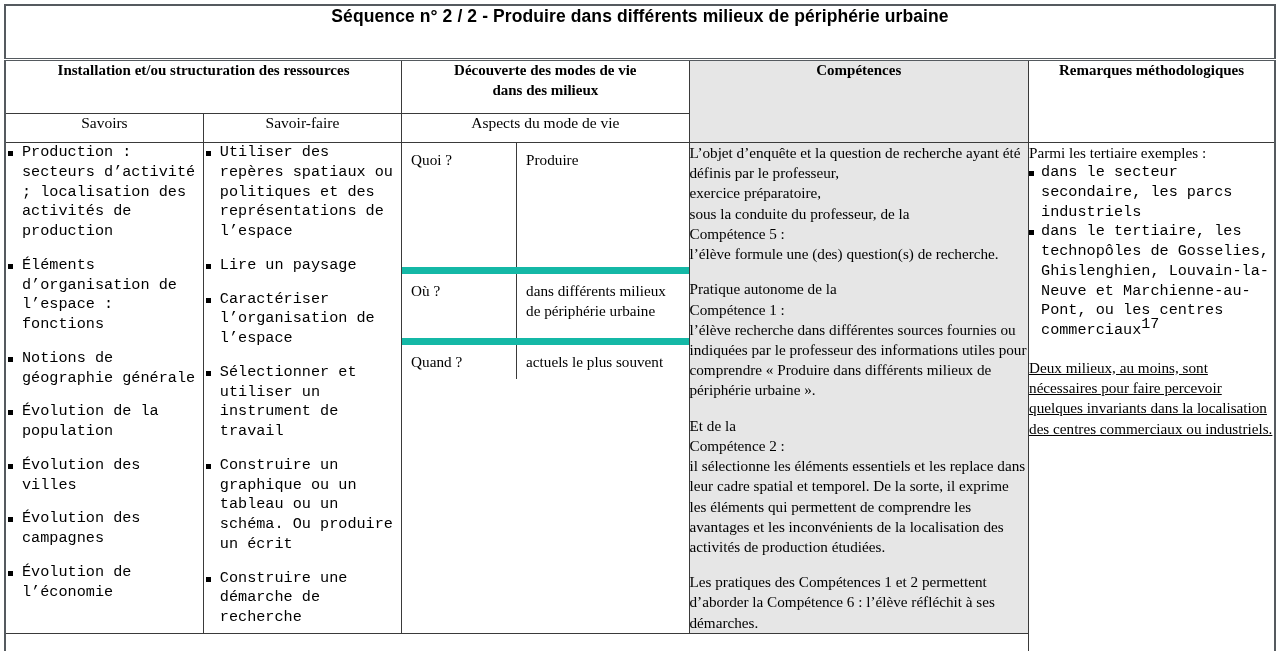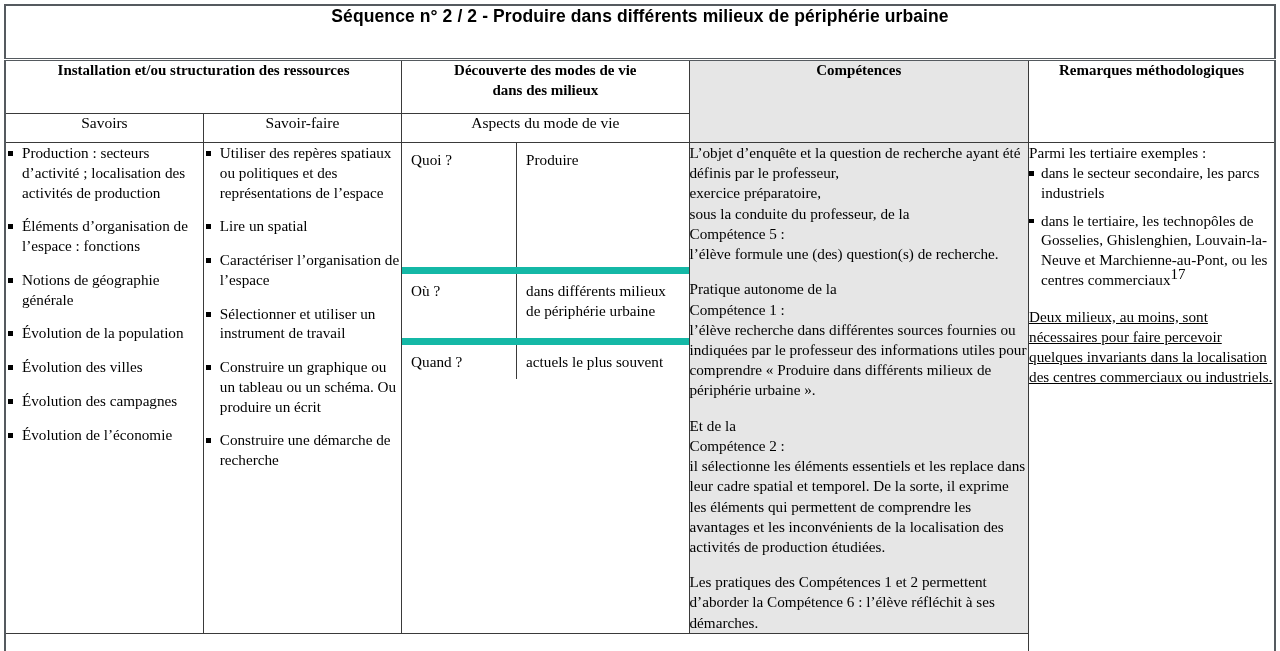--- a/index.html
+++ b/index.html
@@ -81,41 +81,42 @@
     padding: 8px 8px 8px 10px;
     font-size: 15.2px;
     line-height: 1.32;
     vertical-align: top;
   }
 
   ul.bullets {
     list-style: none;
     margin: 0;
     padding: 0;
+    font-family: Liberation Mono, monospace;
   }
   ul.bullets > li {
     position: relative;
     padding-left: 16px;
     margin: 0 0 14px 0;
     line-height: 1.3;
   }
   ul.bullets > li:last-child { margin-bottom: 0; }
   ul.bullets > li::before {
     content: "";
     position: absolute;
     left: 2px;
     top: 8px;
     width: 5px;
     height: 5px;
     background: #000;
   }
 
   
   ul.bullets-tight > li {
-    margin-bottom: 8px;
+    margin-bottom: 0;
     padding-left: 12px;
   }
   ul.bullets-tight > li::before {
     left: 0px;
     top: 8px;
     width: 4.5px;
     height: 4.5px;
   }
 
   
@@ -200,21 +201,21 @@
           <li>Évolution de la population</li>
           <li>Évolution des villes</li>
           <li>Évolution des campagnes</li>
           <li>Évolution de l’économie</li>
         </ul>
       </td>
 
       <td class="body-cell">
         <ul class="bullets">
           <li>Utiliser des repères spatiaux ou politiques et des représentations de l’espace</li>
-          <li>Lire un spatial</li>
+          <li>Lire un paysage</li>
           <li>Caractériser l’organisation de l’espace</li>
           <li>Sélectionner et utiliser un instrument de travail</li>
           <li>Construire un graphique ou un tableau ou un schéma. Ou produire un écrit</li>
           <li>Construire une démarche de recherche</li>
         </ul>
       </td>
 
       <td class="no-pad" colspan="2">
         <table class="aspects">
           <tbody>

